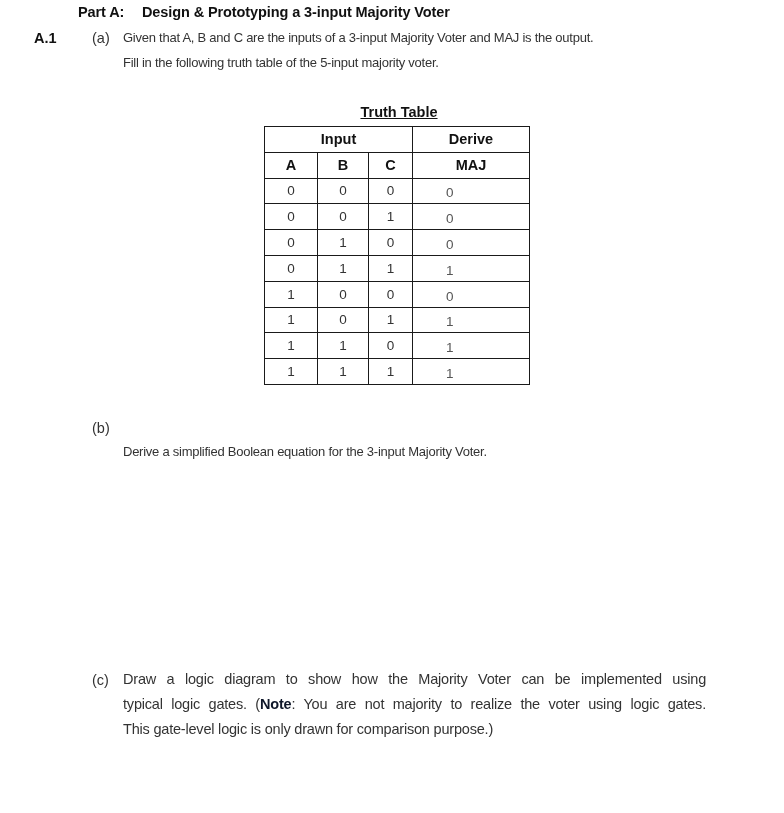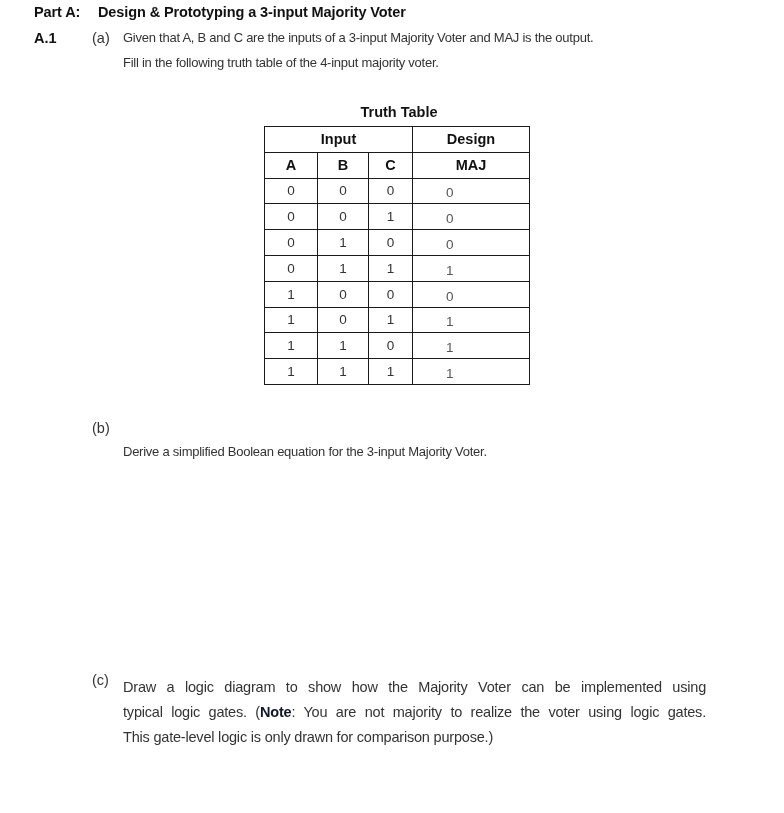--- a/index.html
+++ b/index.html
@@ -15,38 +15,38 @@
     font-family: "Liberation Sans", sans-serif;
     color: #2b2b2b;
   }
   .abs { position: absolute; white-space: nowrap; }
 
   .part-heading {
     left: 34px; top: 4px;
     font-size: 14.5px; font-weight: bold; color: #111;
     letter-spacing: -0.1px;
   }
-  .part-heading .label { display: inline-block; width: 64px; }
+  .part-heading .label { display: inline-block; width: 64px; margin-left: 44px; }
 
   .q-num {
     left: 34px; top: 30px;
     font-size: 14.5px; font-weight: bold; color: #111; text-align: right;
   }
 
   .sub-label { font-size: 14.5px; color: #333; }
   .body-text {
     font-size: 13px; color: #333;
     letter-spacing: -0.25px;
   }
 
   
   .tt-caption {
     left: 264px; width: 270px; top: 104px;
     text-align: center;
-    font-size: 14.5px; font-weight: bold; color: #111;
+    font-size: 14.5px; font-weight: bold; color: #111; text-decoration: underline;
   }
   table.tt {
     position: absolute;
     left: 264px; top: 126px;
     border-collapse: collapse;
     font-family: "Liberation Sans", sans-serif;
   }
   table.tt td, table.tt th {
     border: 1.5px solid #1a1a1a;
     height: 24.8px;
@@ -72,51 +72,51 @@
   
   .part-b { left: 92px; top: 419px; }
   
   .part-c { left: 92px; top: 671px; }
   .part-c .line {
     position: absolute;
     left: 31px;
     width: 583px;
     text-align: justify;
     text-align-last: justify;
-    font-size: 14.5px; color: #333; letter-spacing: -0.2px; margin-top: 8px;
+    font-size: 14.5px; color: #333; letter-spacing: -0.2px;
   }
   .part-c .line.last { text-align-last: left; }
   .bold { font-weight: bold; color: #0f172a; }
 </style>
 </head>
 <body>
 
 <div class="abs part-heading">
   <span class="label">Part A:</span><span>Design &amp; Prototyping a 3-input Majority Voter</span>
 </div>
 
 <div class="abs q-num">A.1</div>
 
 <div class="abs sub-label" style="left:92px; top:30px;">(a)</div>
 <div class="abs body-text" style="left:123px; top:30px;">Given that A, B and C are the inputs of a 3-input Majority Voter and MAJ is the output.</div>
-<div class="abs body-text" style="left:123px; top:55px;">Fill in the following truth table of the 4-input majority voter.</div>
+<div class="abs body-text" style="left:123px; top:55px;">Fill in the following truth table of the 5-input majority voter.</div>
 
 <div class="abs tt-caption">Truth Table</div>
 
 <table class="tt">
   <colgroup>
     <col class="col-a">
       <col class="col-b">
       <col class="col-c">
       <col class="col-maj">
   </colgroup>
   <thead>
     <tr>
       <th colspan="3">Input</th>
-      <th>Design</th>
+      <th>Derive</th>
     </tr>
     <tr>
       <th>A</th>
       <th>B</th>
       <th>C</th>
       <th>MAJ</th>
     </tr>
   </thead>
   <tbody>
     <tr>

